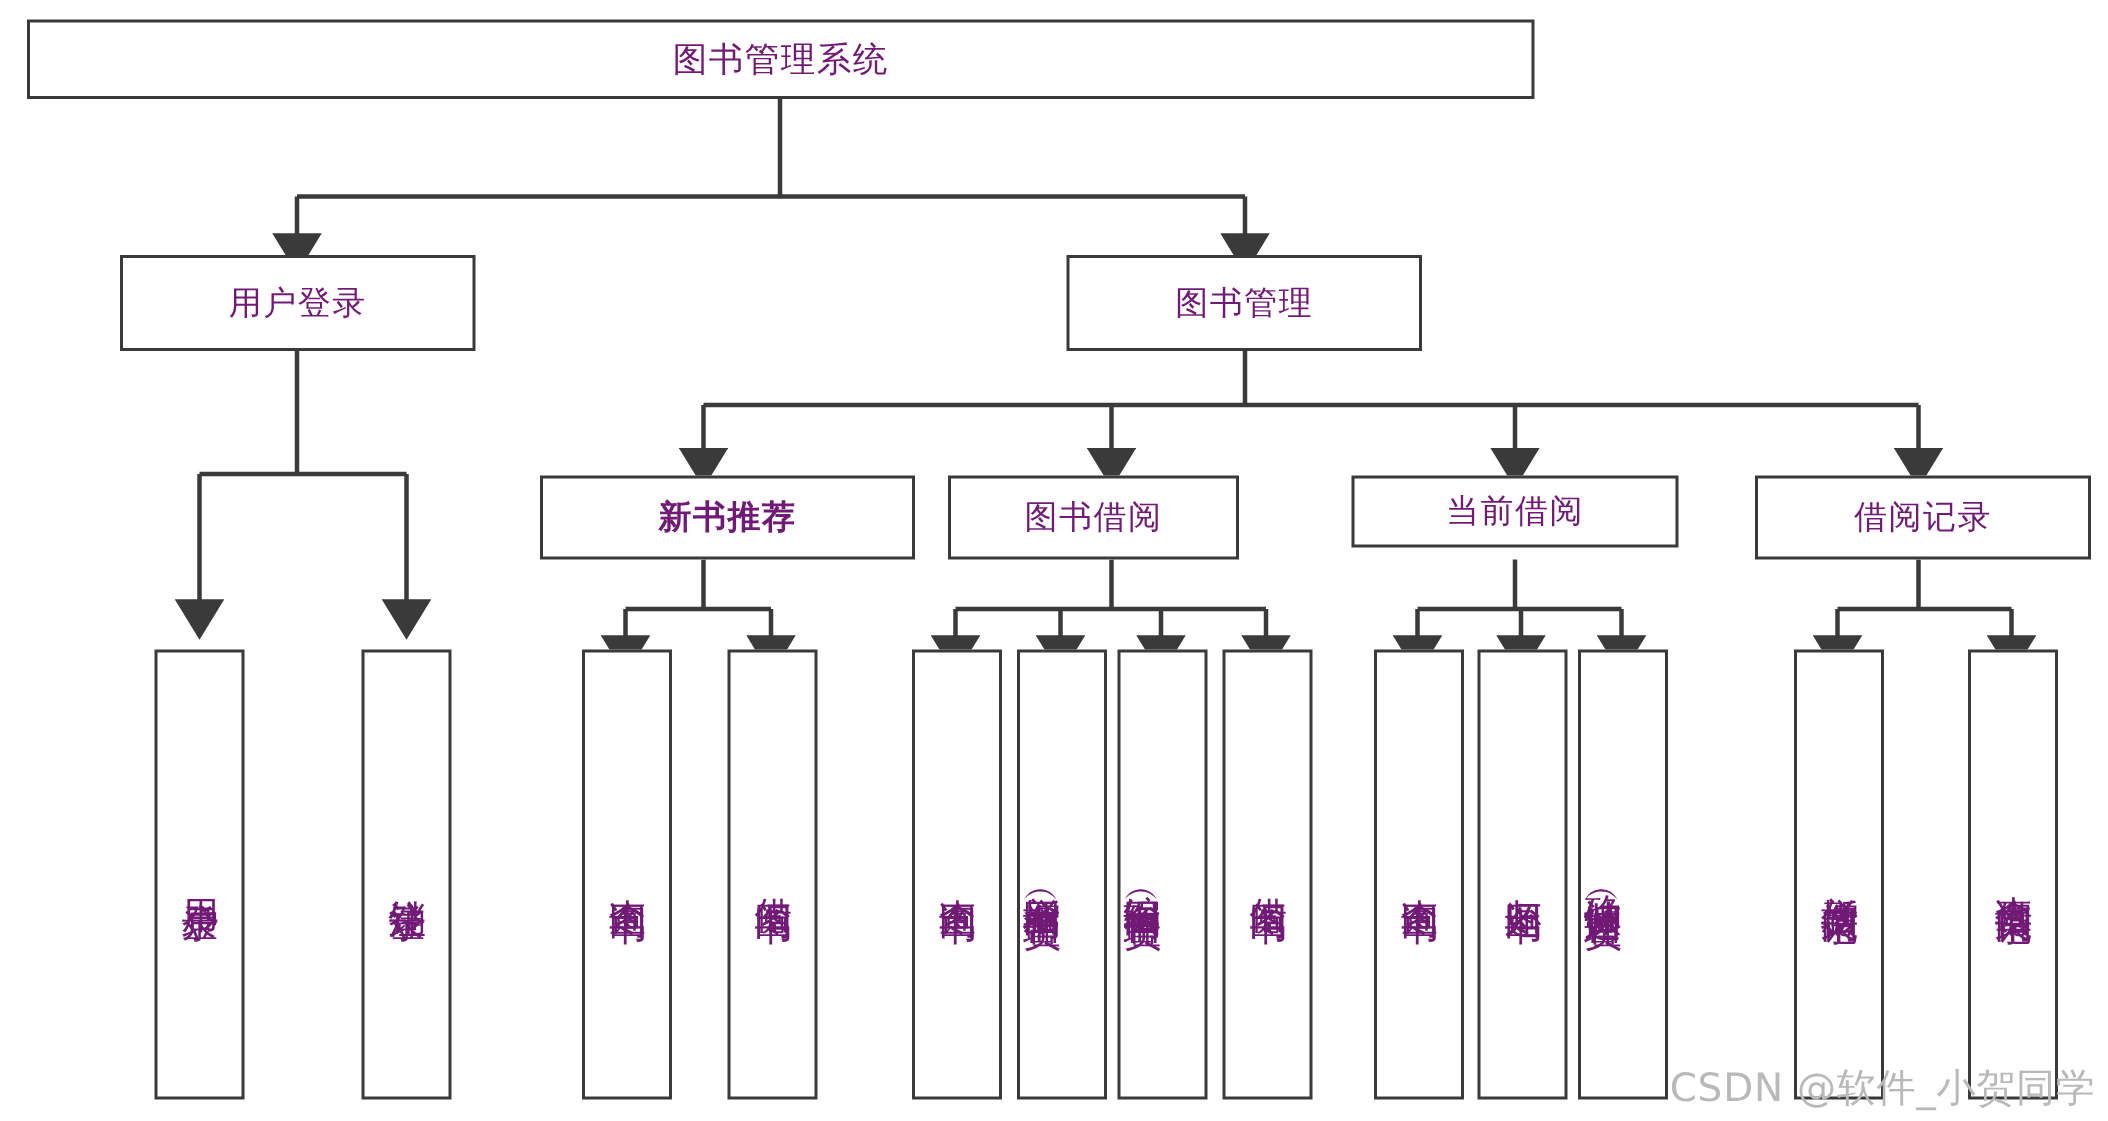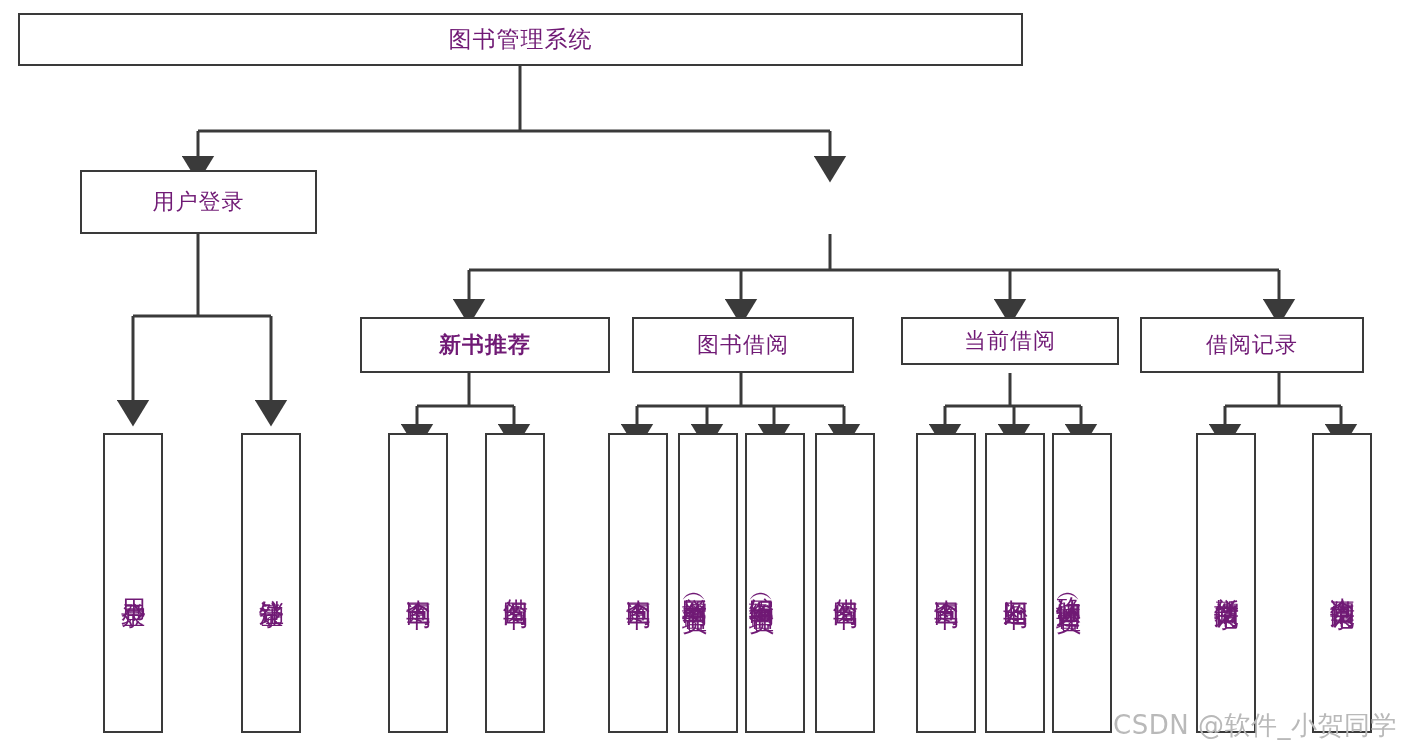--- a/index.html
+++ b/index.html
@@ -132,31 +132,34 @@
     </g>
   </svg>
 
   <div class="node horizontal root" style="left:18px; top:13px; width:1005px; height:53px;">
     <span class="label">图书管理系统</span>
   </div>
 
   <div class="node horizontal" style="left:80px; top:170px; width:237px; height:64px;">
     <span class="label">用户登录</span>
   </div>
+  <div class="node horizontal" style="left:711px; top:170px; width:237px; height:64px;">
+    <span class="label">图书管理</span>
+  </div>
 
   <div class="node horizontal" style="left:360px; top:317px; width:250px; height:56px;font-weight:bold;">
     <span class="label">新书推荐</span>
   </div>
-  <div class="node horizontal" style="left:632px; top:317px; width:222px; height:56px;">
+  <div class="node horizontal" style="left:632px; top:317px; width:194px; height:56px;">
     <span class="label">图书借阅</span>
   </div>
   <div class="node horizontal" style="left:901px; top:317px; width:218px; height:48px;">
     <span class="label">当前借阅</span>
   </div>
-  <div class="node horizontal" style="left:1140px; top:317px; width:224px; height:56px;">
+  <div class="node horizontal" style="left:1170px; top:317px; width:224px; height:56px;">
     <span class="label">借阅记录</span>
   </div>
 
   <div class="node leaf center-text" style="left:103px; top:433px; width:60px; height:300px;">
     <span class="vtext">用户登录</span>
   </div>
   <div class="node leaf center-text" style="left:241px; top:433px; width:60px; height:300px;">
     <span class="vtext">注销登录</span>
   </div>
 

